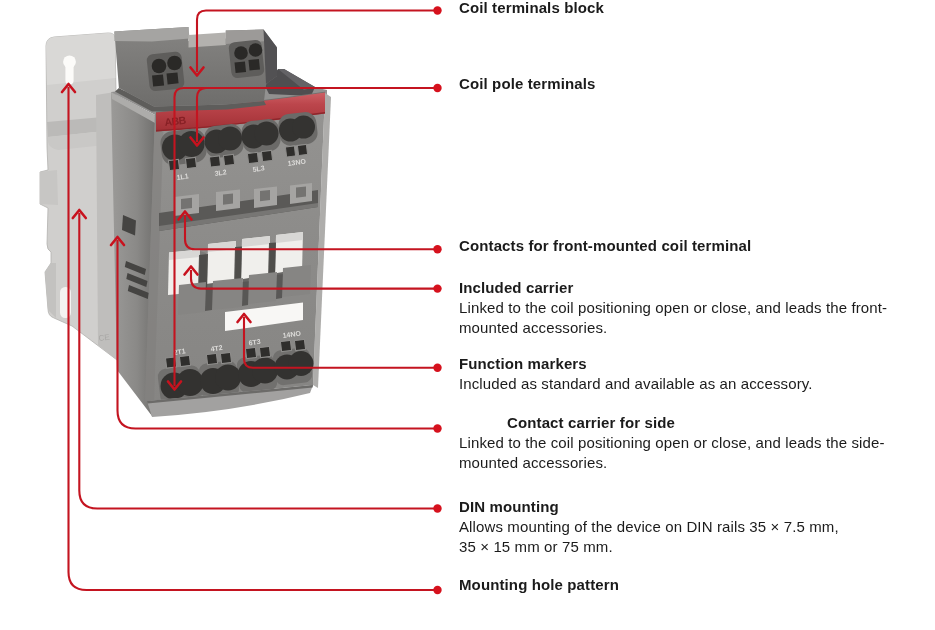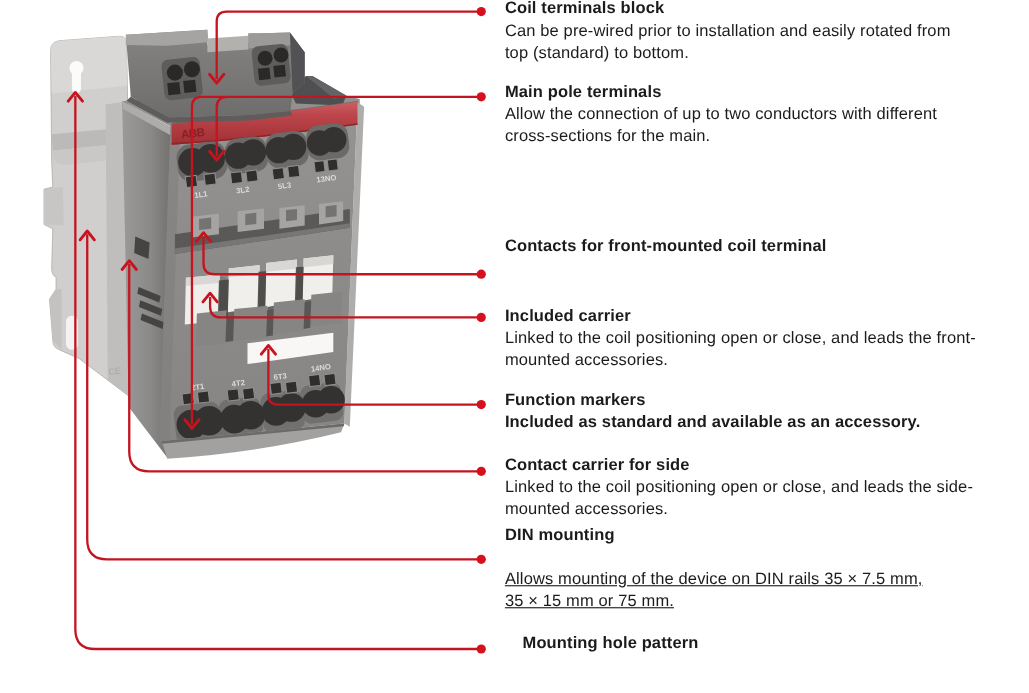--- a/index.html
+++ b/index.html
@@ -265,26 +265,24 @@
   <circle cx="437.5" cy="249.3" r="4.2"></circle>
   <circle cx="437.5" cy="288.6" r="4.2"></circle>
   <circle cx="437.5" cy="367.8" r="4.2"></circle>
   <circle cx="437.5" cy="428.5" r="4.2"></circle>
   <circle cx="437.5" cy="508.5" r="4.2"></circle>
   <circle cx="437.5" cy="590" r="4.2"></circle>
 </g>
 </svg>
 
 <p class="t h" style="top:-2px;">Coil terminals block</p>
-<p class="t" style="top:19px;">Can be pre-wired prior to installation and easily rotated from<br>top (standard) to bottom.</p>
-<p class="t h" style="top:74px;">Main pole terminals</p>
-<p class="t" style="top:94px;">Allow the connection of up to two conductors with different<br>cross-sections for the main.</p>
-<p class="t h" style="top:214px;">Contacts for front-mounted coil terminal</p>
+<p class="t h" style="top:74px;">Coil pole terminals</p>
+<p class="t h" style="top:236px;">Contacts for front-mounted coil terminal</p>
 <p class="t h" style="top:278px;">Included carrier</p>
 <p class="t" style="top:298px;">Linked to the coil positioning open or close, and leads the front-<br>mounted accessories.</p>
 <p class="t h" style="top:354px;">Function markers</p>
-<p class="t" style="top:374px;font-weight:bold;">Included as standard and available as an accessory.</p>
-<p class="t h" style="top:413px;">Contact carrier for side</p>
+<p class="t" style="top:374px;">Included as standard and available as an accessory.</p>
+<p class="t h" style="top:413px;margin-left:48px;">Contact carrier for side</p>
 <p class="t" style="top:433px;">Linked to the coil positioning open or close, and leads the side-<br>mounted accessories.</p>
-<p class="t h" style="top:477px;text-align:center;">DIN mounting</p>
-<p class="t" style="top:517px;text-decoration:underline;">Allows mounting of the device on DIN rails 35 × 7.5 mm,<br>35 × 15 mm or 75 mm.</p>
-<p class="t h" style="top:575px;margin-left:16px;">Mounting hole pattern</p>
+<p class="t h" style="top:497px;text-align:center;">DIN mounting</p>
+<p class="t" style="top:517px;">Allows mounting of the device on DIN rails 35 × 7.5 mm,<br>35 × 15 mm or 75 mm.</p>
+<p class="t h" style="top:575px;">Mounting hole pattern</p>
 </div>
 
 </body></html>

